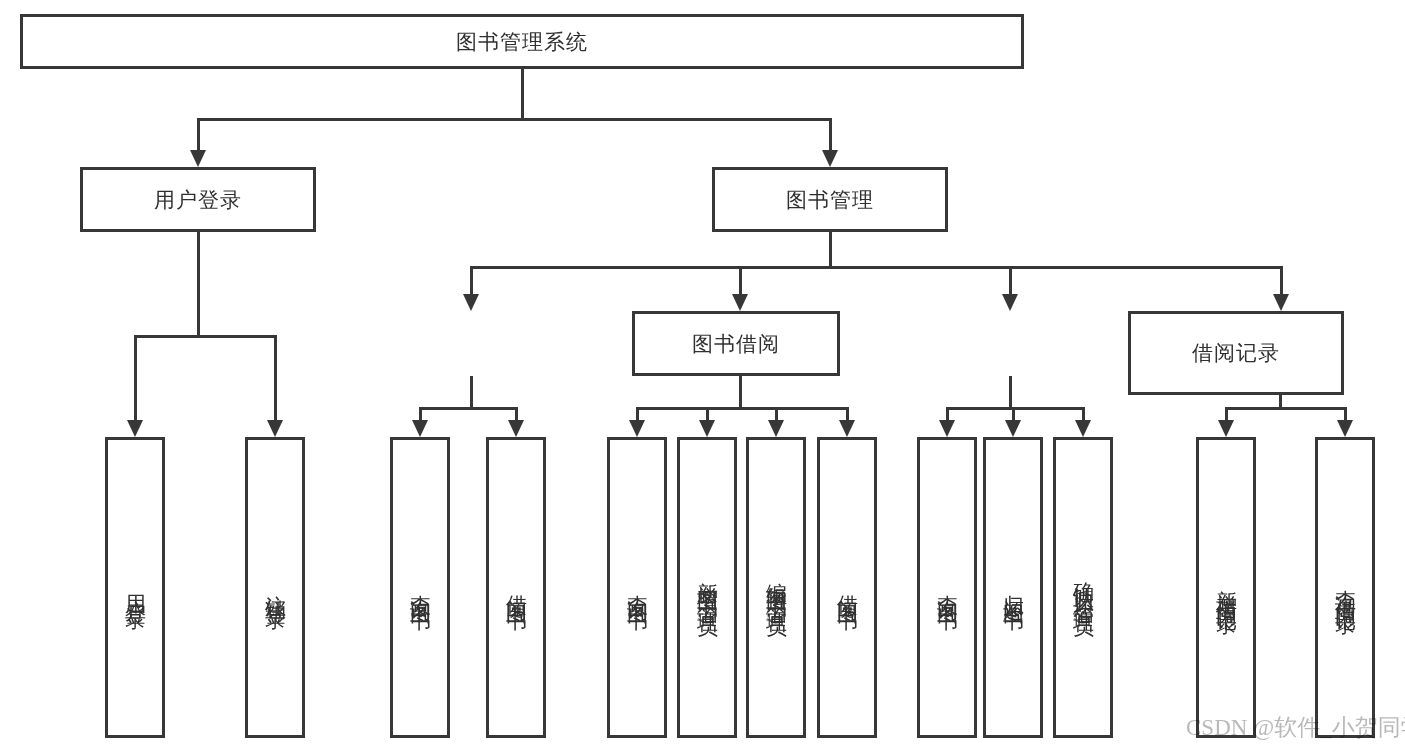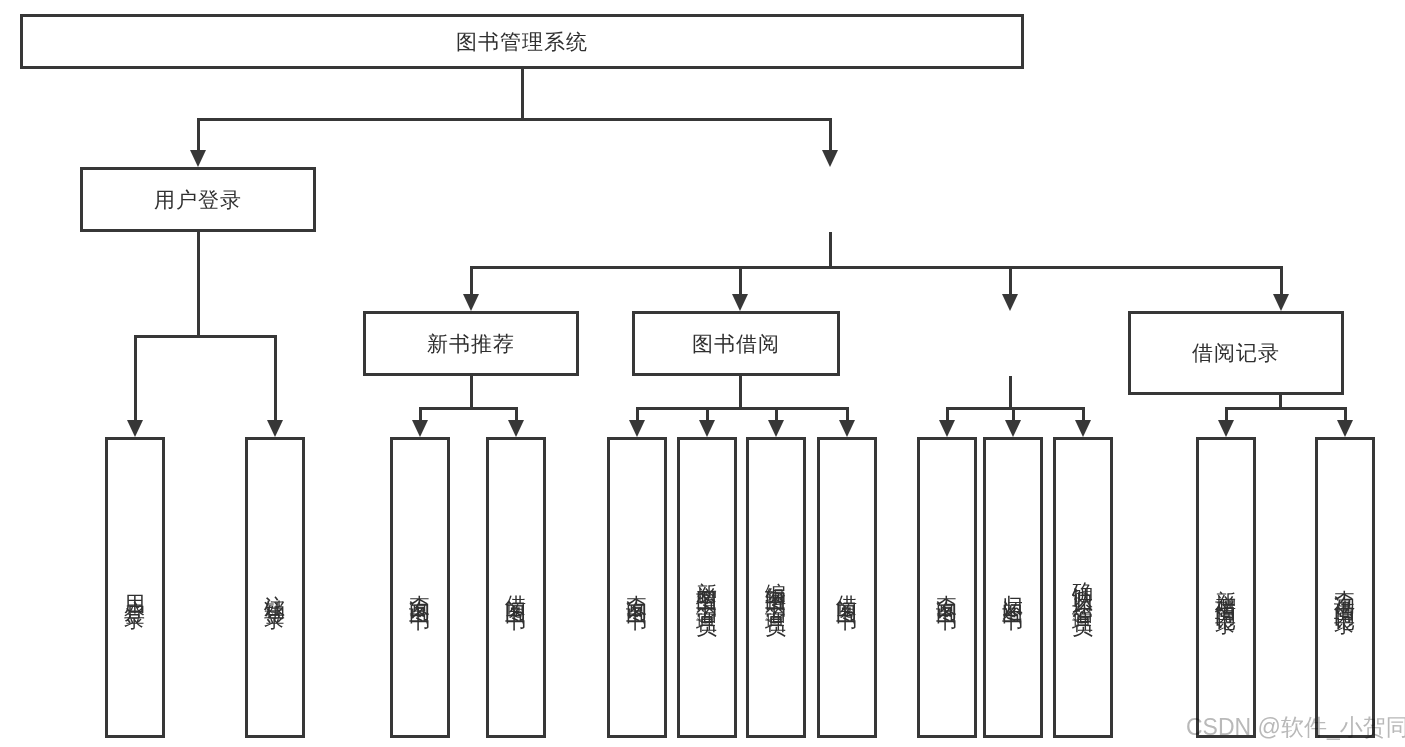--- a/index.html
+++ b/index.html
@@ -1,20 +1,20 @@
 <!DOCTYPE html>
 <html style="--line: #373737; --text: #303030; --wm: #b9b9b9;"><head>
 <meta charset="utf-8">
 <style>
   html,body{margin:0;padding:0;background:#ffffff;}
   .canvas{
     position:relative;
     width:1405px;height:747px;
     background:#ffffff;
-    font-family:Liberation Sans, sans-serif;
+    font-family:Liberation Serif, serif;
     overflow:hidden;
   }
   .node{
     position:absolute;
     box-sizing:border-box;
     border:3px solid var(--line,#373737);
     background:#ffffff;
     display:flex;align-items:center;justify-content:center;
     color:var(--text,#303030);
     z-index:2;
@@ -52,24 +52,24 @@
 
 <div class="canvas">
 
   <div class="node hnode" style="left:20px;top:14px;width:1004px;height:55px">
     <span>图书管理系统</span>
   </div>
 
   <div class="node hnode" style="left:80px;top:167px;width:236px;height:65px">
     <span>用户登录</span>
   </div>
+  <div class="node hnode" style="left:712px;top:167px;width:236px;height:65px">
+    <span>图书管理</span>
+  </div>
 
-  <div class="node hnode" style="left:363px;top:311px;width:216px;height:65px">
-    <span>新书推荐</span>
-  </div>
   <div class="node hnode" style="left:632px;top:311px;width:208px;height:65px">
     <span>图书借阅</span>
   </div>
   <div class="node hnode" style="left:1128px;top:311px;width:216px;height:84px">
     <span>借阅记录</span>
   </div>
 
   <div class="node vnode" style="left:105px;top:437px;width:60px;height:301px">
     <span>用户登录</span>
   </div>

